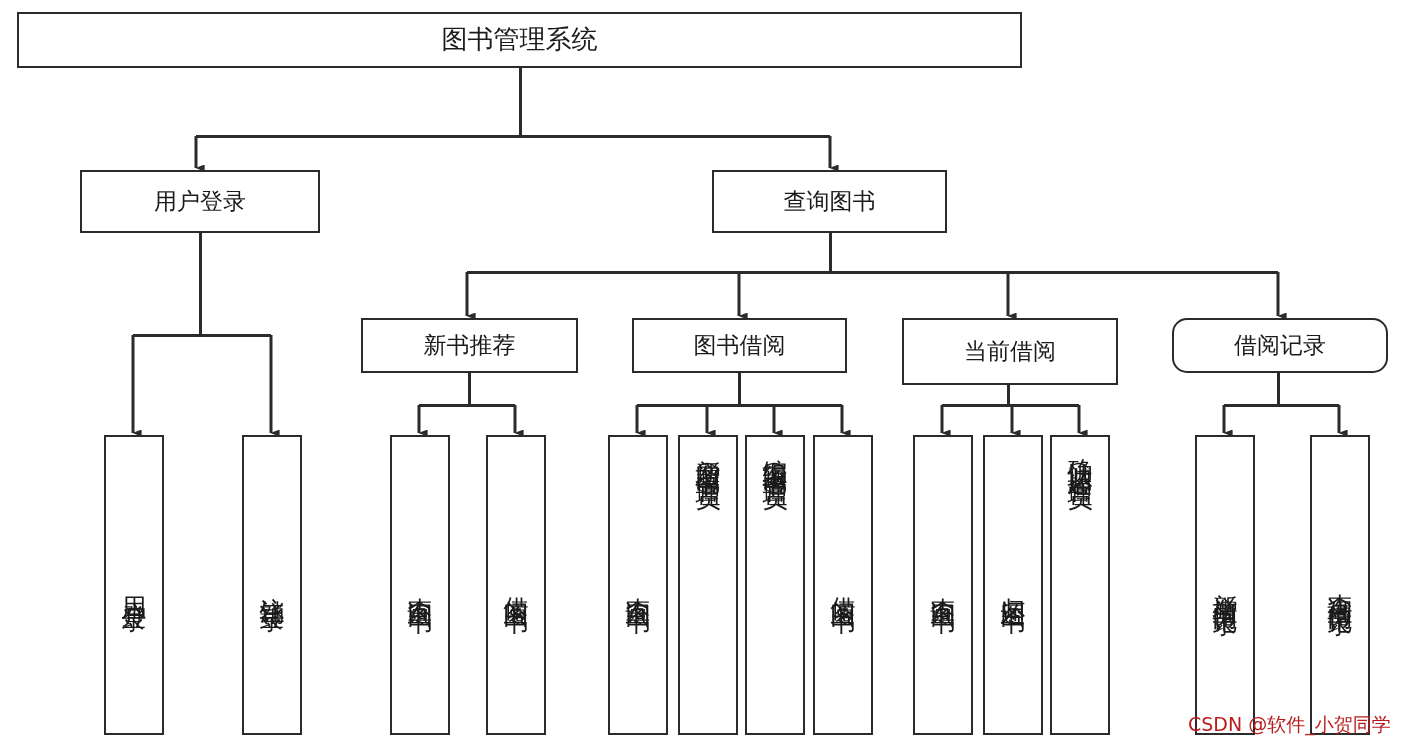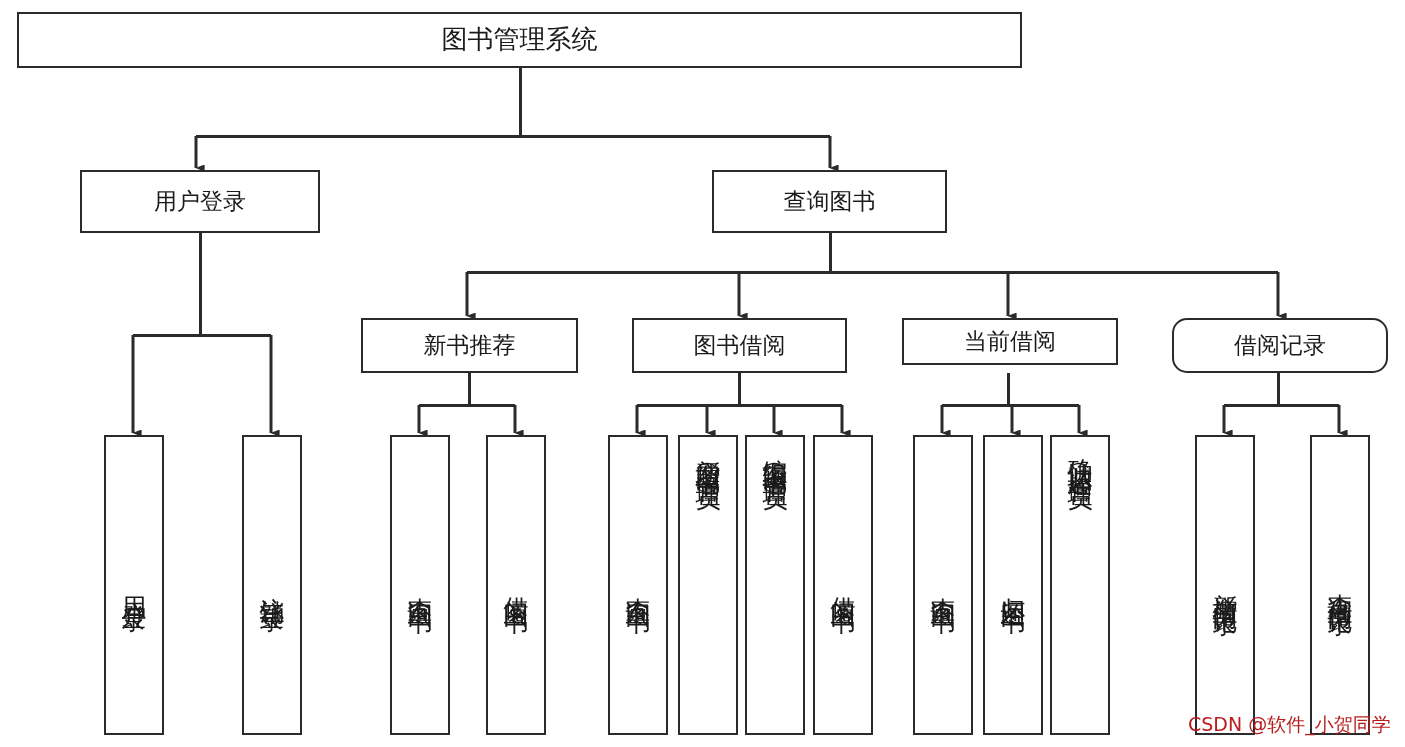--- a/index.html
+++ b/index.html
@@ -127,21 +127,21 @@
       </div>
       <div class="node-box lvl1" style="left: 712px; top: 170px; width: 235px; height: 63px;">
         <span class="node-label">查询图书</span>
       </div>
       <div class="node-box lvl2" style="left: 361px; top: 318px; width: 217px; height: 55px;">
         <span class="node-label">新书推荐</span>
       </div>
       <div class="node-box lvl2" style="left: 632px; top: 318px; width: 215px; height: 55px;">
         <span class="node-label">图书借阅</span>
       </div>
-      <div class="node-box lvl2" style="left: 902px; top: 318px; width: 216px; height: 47px; align-items: center;">
+      <div class="node-box lvl2" style="left: 902px; top: 318px; width: 216px; height: 67px; align-items: center;">
         <span class="node-label">当前借阅</span>
       </div>
       <div class="node-box lvl2" style="left: 1172px; top: 318px; width: 216px; height: 55px; border-radius: 15px;">
         <span class="node-label">借阅记录</span>
       </div>
       <div class="node-box lvl3 vertical" style="left: 104px; top: 435px; width: 60px; height: 300px;">
         <span class="node-label">用户登录</span>
       </div>
       <div class="node-box lvl3 vertical" style="left: 242px; top: 435px; width: 60px; height: 300px;">
         <span class="node-label">注销登录</span>

